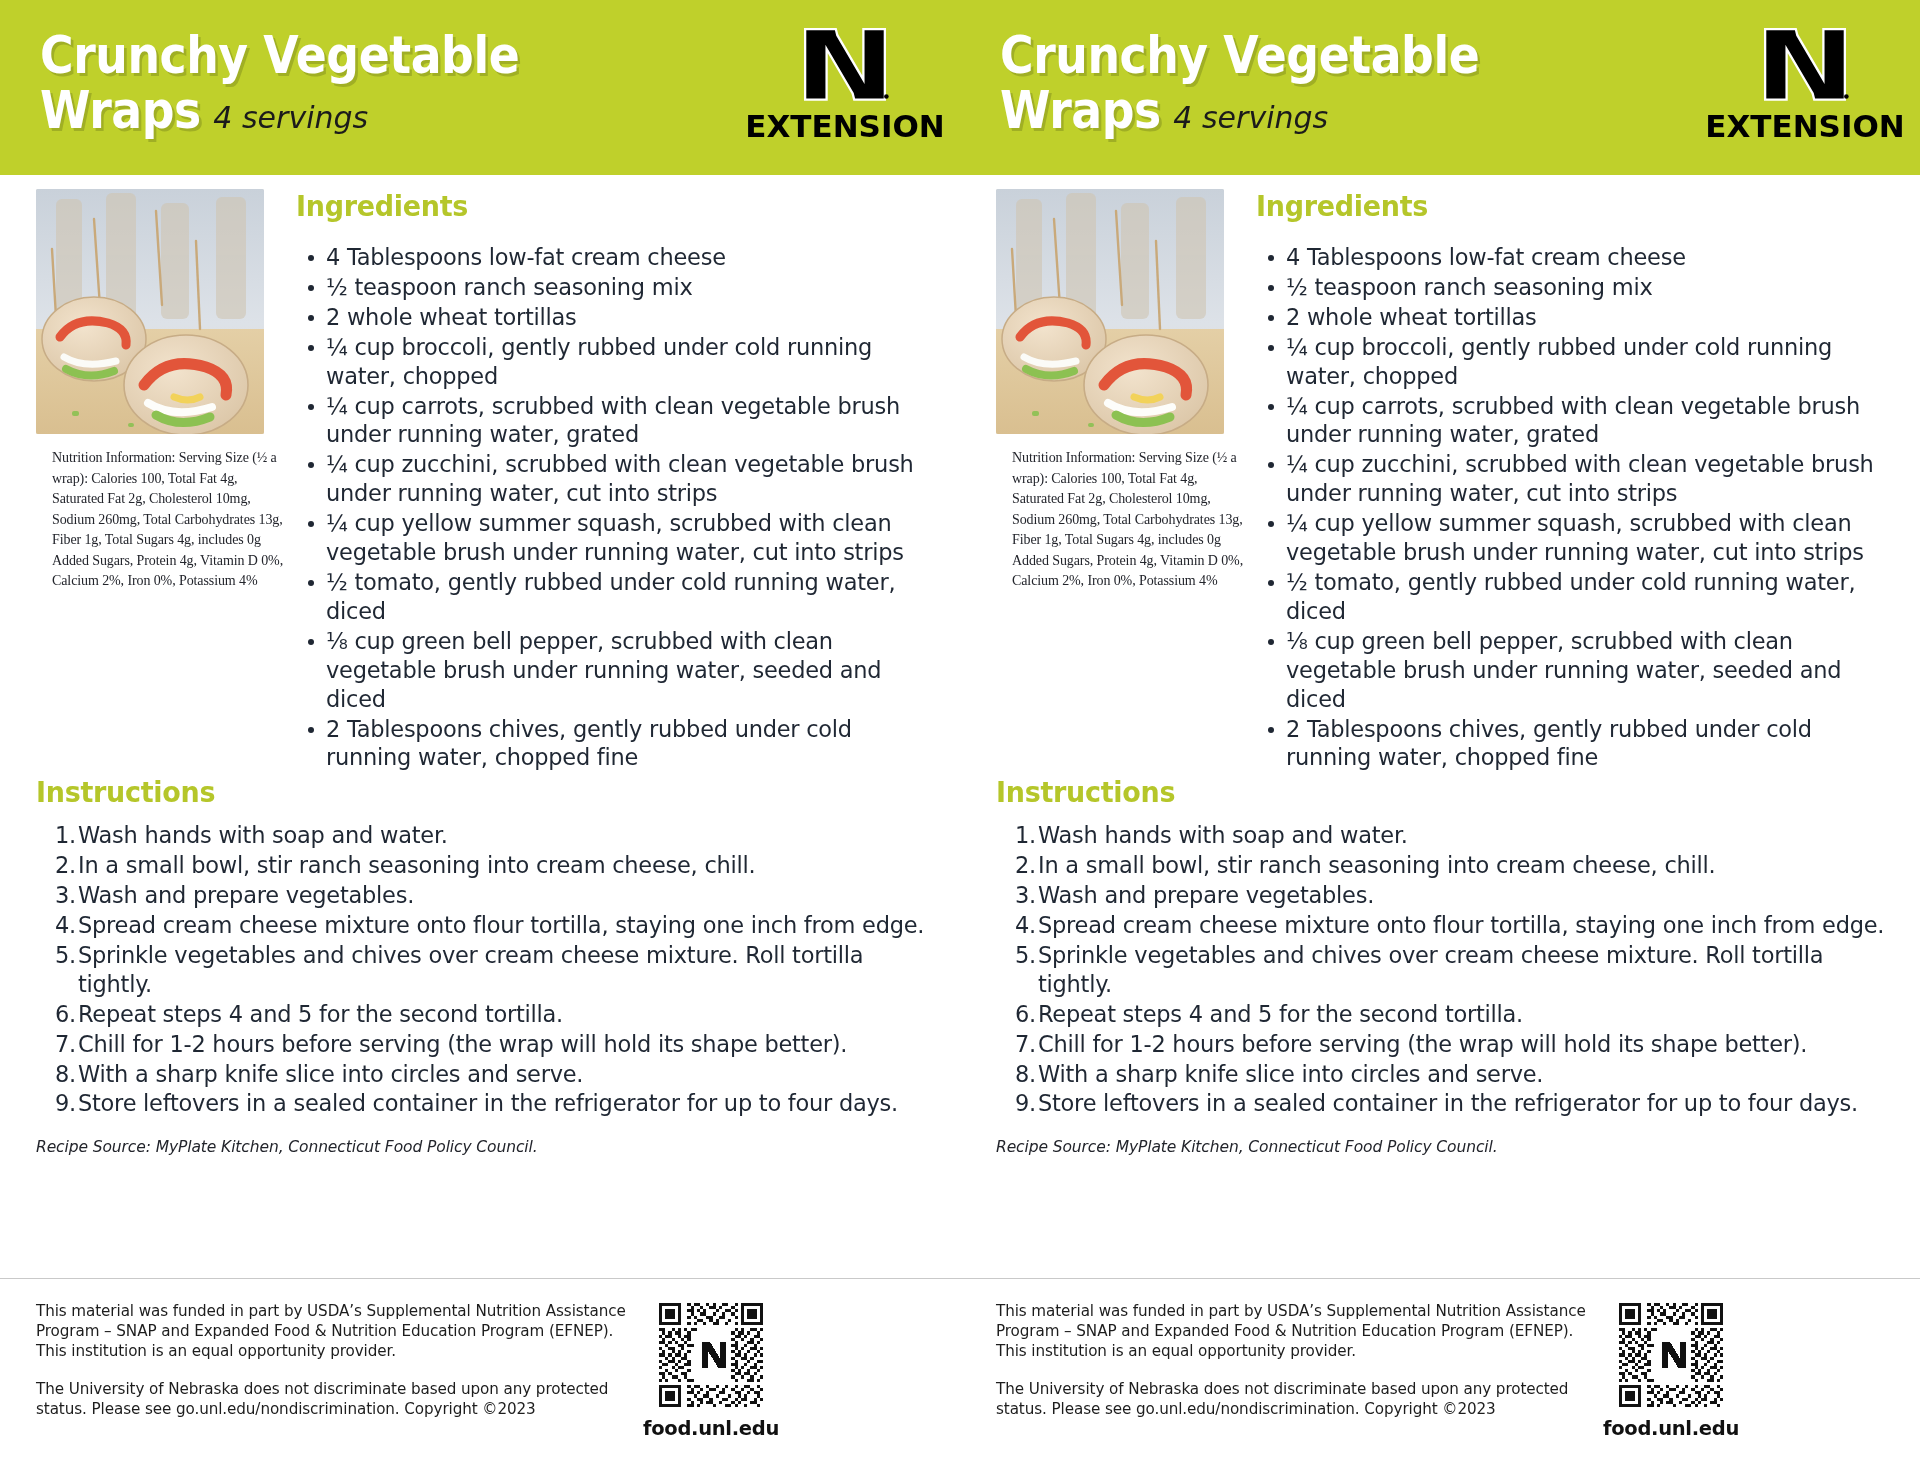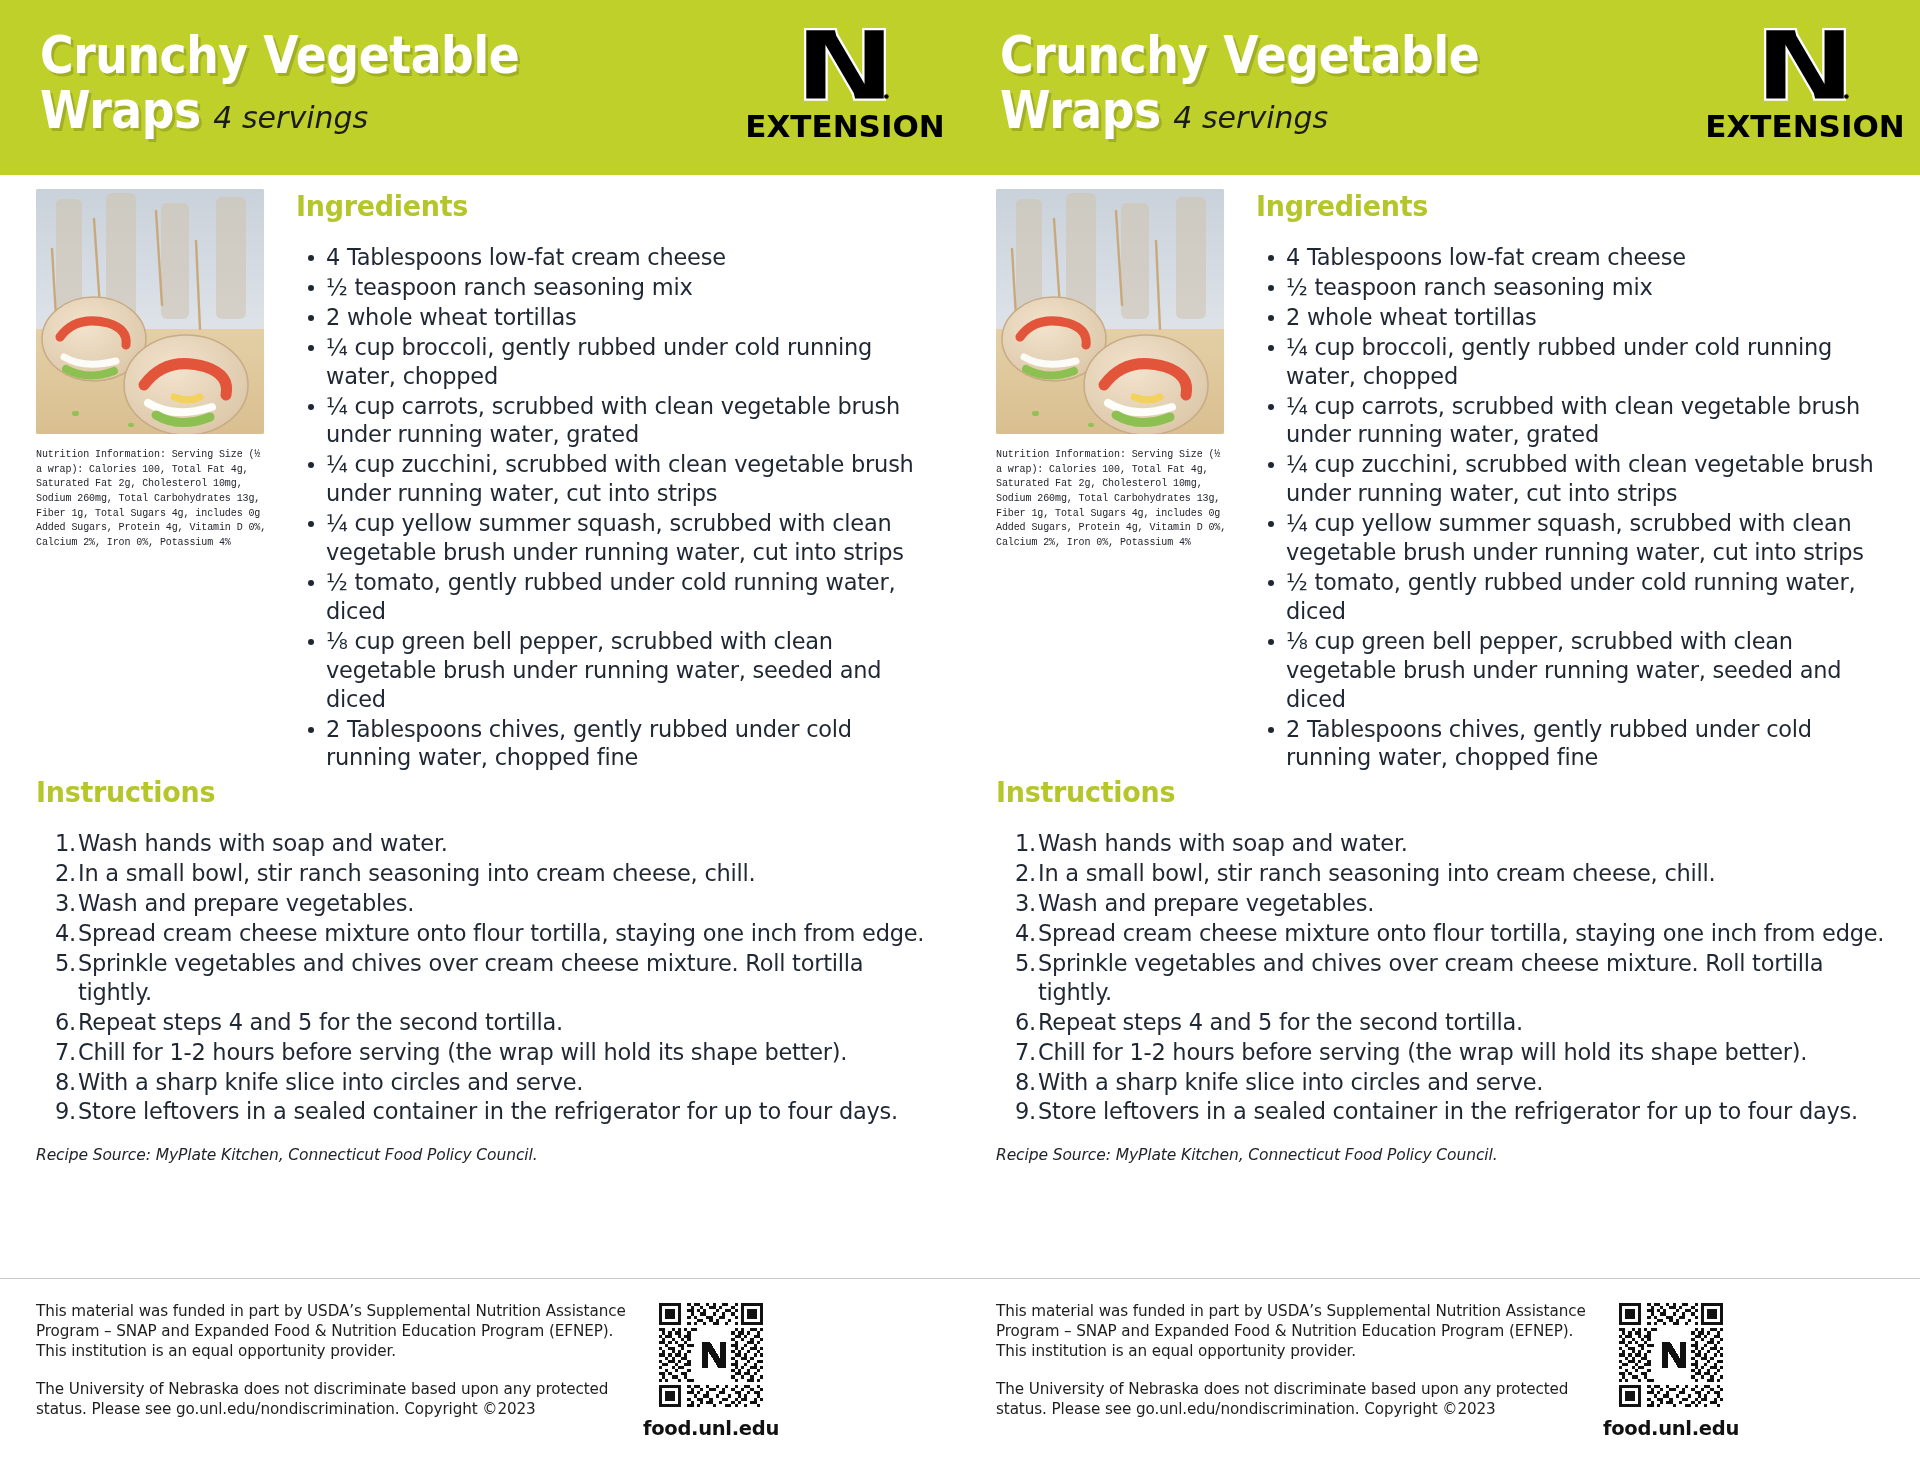--- a/index.html
+++ b/index.html
@@ -117,26 +117,27 @@
     width: 228px; height: 245px;
     border-radius: 2px;
     overflow: hidden;
     position: relative;
     background: #cfcfcf;
   }
   .photo svg { display: block; width: 100%; height: 100%; }
 
   .nutrition {
     margin-top: 14px;
-    font-family: Liberation Mono, monospace;
-    font-size: 10px;
+    font-family: Liberation Serif, serif;
+    font-size: 14px;
     line-height: 1.47;
     color: #22242b;
     width: 232px;
     letter-spacing: -0.1px;
+    margin-left: 16px;
   }
 
   
   .section-head {
     font-family: "DejaVu Sans", sans-serif;
     font-weight: 700;
     font-size: 29px;
     color: #b5c62a;
     letter-spacing: -0.3px;
     transform: scaleX(0.93);
@@ -168,21 +169,21 @@
   .instructions-block {
     padding-left: 36px;
     padding-right: 26px;
     margin-top: 2px;
   }
   .instr-head { margin-bottom: 4px; }
 
   .instr-list {
     list-style: none;
     counter-reset: step;
-    margin-top: 20px;
+    margin-top: 12px;
   }
   .instr-list li {
     counter-increment: step;
     position: relative;
     padding-left: 42px;
     font-size: 22.5px;
     line-height: 1.285;
     color: #1f2733;
     margin-bottom: 1px;
     letter-spacing: -0.25px;

